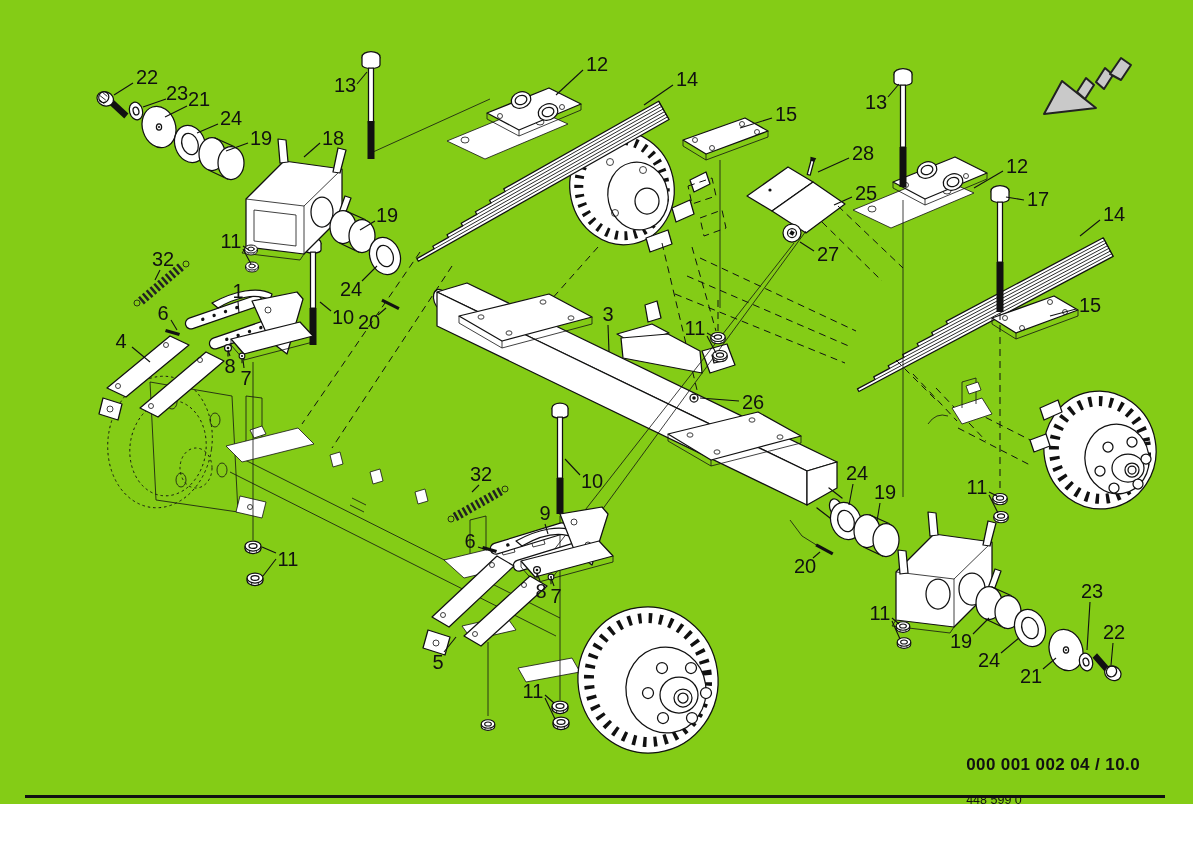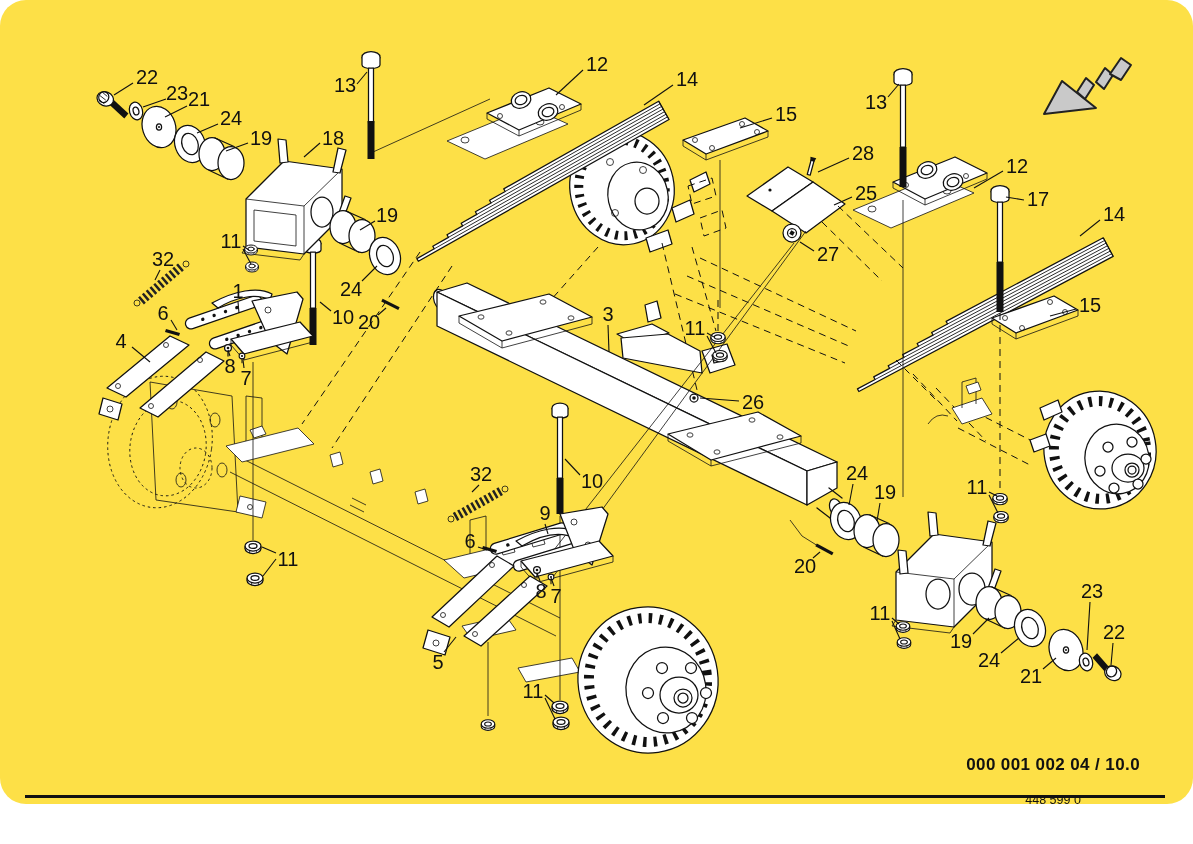--- a/index.html
+++ b/index.html
@@ -1,32 +1,32 @@
 <!DOCTYPE html>
 <html><head>
 <meta charset="utf-8">
 <style>
   html,body{margin:0;padding:0;background:#fff;}
-  .page{position:relative;width:1193px;height:804px;background:#fde047;overflow:hidden;
-        font-family:"Liberation Sans",sans-serif;border-radius:26px;}
+  .page{position:relative;width:1193px;height:804px;background:#84cc16;overflow:hidden;
+        font-family:"Liberation Sans",sans-serif;}
   svg{position:absolute;left:0;top:0;}
   svg *{vector-effect:none;}
   .st  {stroke:#111;fill:none;stroke-width:1.25;stroke-linejoin:round;stroke-linecap:round;}
   .fw  {stroke:#111;fill:#fff;stroke-width:1.25;stroke-linejoin:round;}
   .fd  {fill:#111;stroke:none;}
   .thin{stroke:#111;fill:none;stroke-width:.8;}
   .thinw{stroke:#111;fill:#fff;stroke-width:.8;}
   .dash{stroke:#111;fill:none;stroke-width:1;stroke-dasharray:7 5;}
   .dot {stroke:#111;fill:none;stroke-width:.9;stroke-dasharray:2.5 3;}
   .fin {stroke:#111;fill:none;stroke-width:9;stroke-dasharray:3 6.5;}
   .fin2{stroke:#111;fill:none;stroke-width:10;stroke-dasharray:3.5 7;}
   .coil{stroke:#222;fill:none;stroke-width:9;stroke-dasharray:2.5 2.5;stroke-linecap:butt;}
   .leader{stroke:#111;stroke-width:1.1;fill:none;}
   .callout{font:20px "Liberation Sans",sans-serif;fill:#111;text-anchor:middle;stroke:none;}
-  .footer{position:absolute;right:53px;top:755px;text-align:center;color:#111;}
+  .footer{position:absolute;right:53px;top:755px;text-align:left;color:#111;}
   .footer .part{font-weight:bold;font-size:17px;letter-spacing:.4px;}
   .footer .doc{font-size:12.5px;margin-top:18px;}
   .rule{position:absolute;left:25px;top:795px;width:1140px;height:3px;background:#111;}
 </style>
 </head>
 <body>
 
 <div class="page">
 
 <svg width="1193" height="844" viewBox="0 0 1193 844" xmlns="http://www.w3.org/2000/svg">

